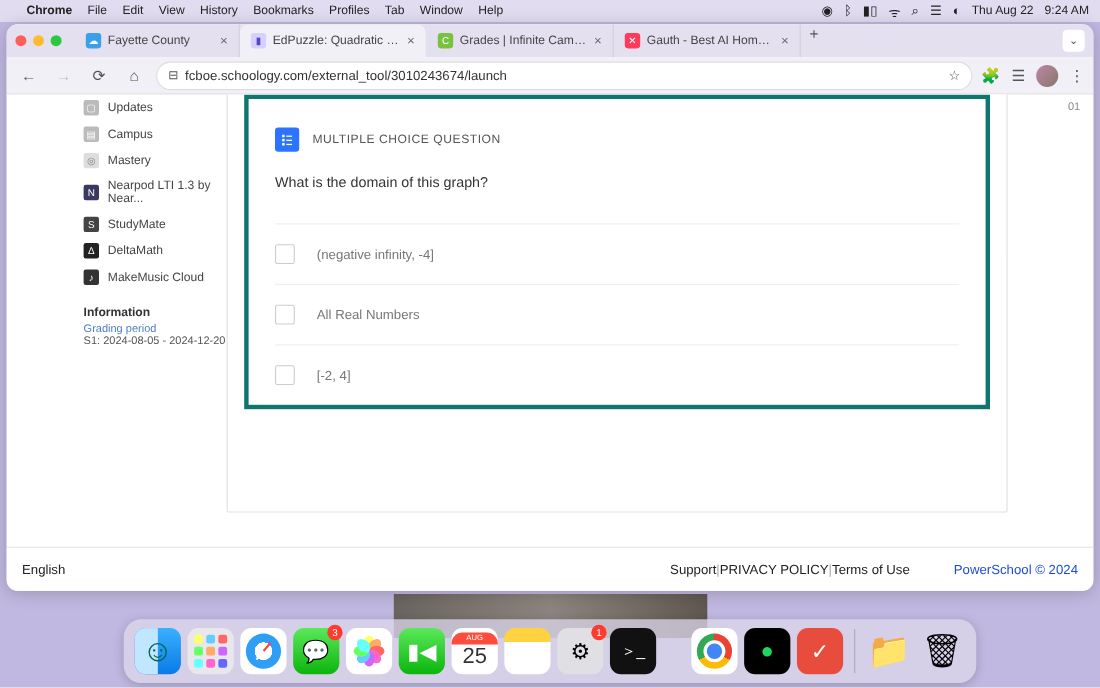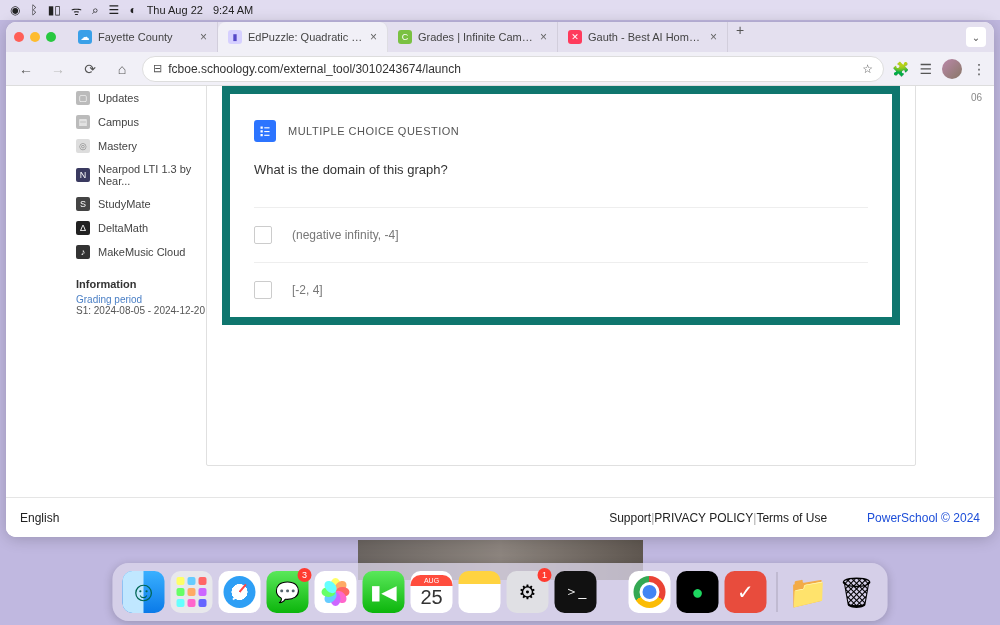--- a/index.html
+++ b/index.html
@@ -45,21 +45,21 @@
 .page { flex: 1; background: #fff; position: relative; overflow: hidden; }
 .sidebar { position: absolute; left: 70px; top: 0; width: 140px; font-size: 11px; color: #444; }
 .sidebar-item { display: flex; align-items: center; gap: 8px; padding: 5px 0; cursor: pointer; }
 .sidebar-item .sicon { width: 14px; height: 14px; background: #bbb; border-radius: 2px; display: flex; align-items: center; justify-content: center; font-size: 9px; color: #fff; flex-shrink: 0; }
 .sidebar-section { font-size: 11px; font-weight: 600; color: #333; margin-top: 10px; padding: 4px 0; }
 .sidebar-info { font-size: 10px; color: #555; }
 .sidebar-info .link { color: #4a7fc5; cursor: pointer; }
 
 
 .card { position: absolute; left: 200px; top: -10px; width: 710px; background: #fff; border: 1px solid #e0e0e0; border-radius: 2px; padding-bottom: 20px; }
-.quiz { position: absolute; left: 216px; top: 0; width: 678px; border: 8px solid #0f766e; background: #fff; }
+.quiz { position: absolute; left: 216px; top: 0; width: 678px; border: 4px solid #0f766e; background: #fff; }
 .quiz-inner { padding: 26px 24px 0 24px; }
 .quiz-header { display: flex; align-items: center; gap: 12px; margin-bottom: 20px; }
 .quiz-icon { width: 22px; height: 22px; background: #2c74ff; border-radius: 3px; display: flex; align-items: center; justify-content: center; }
 .quiz-icon svg { width: 12px; height: 12px; fill: #fff; }
 .quiz-type { font-size: 11px; letter-spacing: 0.5px; color: #555; font-weight: 500; }
 .quiz-q { font-size: 13px; color: #333; margin-bottom: 30px; }
 .choice { display: flex; align-items: center; gap: 20px; padding: 18px 0; border-top: 1px solid #eee; cursor: pointer; }
 .choice:first-of-type { border-top: none; }
 .checkbox { width: 18px; height: 18px; border: 1px solid #ccc; border-radius: 2px; background: #fff; cursor: pointer; }
 .choice-text { font-size: 12px; color: #777; }
@@ -129,20 +129,33 @@
 .petal { position: absolute; width: 10px; height: 14px; border-radius: 50%; left: 9px; top: 0; transform-origin: 50% 14px; }
 .p1{background:#ff6;transform:rotate(0deg);} .p2{background:#fa6;transform:rotate(45deg);}
 .p3{background:#f66;transform:rotate(90deg);} .p4{background:#f6c;transform:rotate(135deg);}
 .p5{background:#c6f;transform:rotate(180deg);} .p6{background:#6cf;transform:rotate(225deg);}
 .p7{background:#6f6;transform:rotate(270deg);} .p8{background:#6ff;transform:rotate(315deg);}
 </style>
 </head>
 <body>
 
 <div class="menubar">
+  <div class="menubar-left">
+    <span class="apple"></span>
+    <b>Chrome</b>
+    <span>File</span>
+    <span>Edit</span>
+    <span>View</span>
+    <span>History</span>
+    <span>Bookmarks</span>
+    <span>Profiles</span>
+    <span>Tab</span>
+    <span>Window</span>
+    <span>Help</span>
+  </div>
   <div class="menubar-right">
     <span class="icon">◉</span>
     <span class="icon">ᛒ</span>
     <span class="icon">▮▯</span>
     <span class="icon">ᯤ</span>
     <span class="icon">⌕</span>
     <span class="icon">☰</span>
     <span class="icon">◐</span>
     <span>Thu Aug 22</span>
     <span>9:24 AM</span>
@@ -197,21 +210,21 @@
     </div>
     <div class="tb-right">
       <span class="puzzle">🧩</span>
       <span class="reader">☰</span>
       <span class="avatar"></span>
       <span class="menu3">⋮</span>
     </div>
   </div>
 
   <div class="page">
-    <div class="video-timestamp">06</div>
+    <div class="video-timestamp">01</div>
 
     <div class="sidebar">
       <div class="sidebar-item">
           <span class="sicon">▢</span>
           <span>Updates</span>
         </div>
       <div class="sidebar-item">
           <span class="sicon">▤</span>
           <span>Campus</span>
         </div>
@@ -260,20 +273,24 @@
           <div class="quiz-type">MULTIPLE CHOICE QUESTION</div>
         </div>
         <div class="quiz-q">What is the domain of this graph?</div>
 
         <div class="choice">
           <div class="checkbox"></div>
           <div class="choice-text">(negative infinity, -4]</div>
         </div>
         <div class="choice">
           <div class="checkbox"></div>
+          <div class="choice-text">All Real Numbers</div>
+        </div>
+        <div class="choice">
+          <div class="checkbox"></div>
           <div class="choice-text">[-2, 4]</div>
         </div>
       </div>
     </div>
 
     <div class="footer">
       <span class="lang">English</span>
       <div class="links">
         <span>Support</span>
         <span class="sep">|</span>

